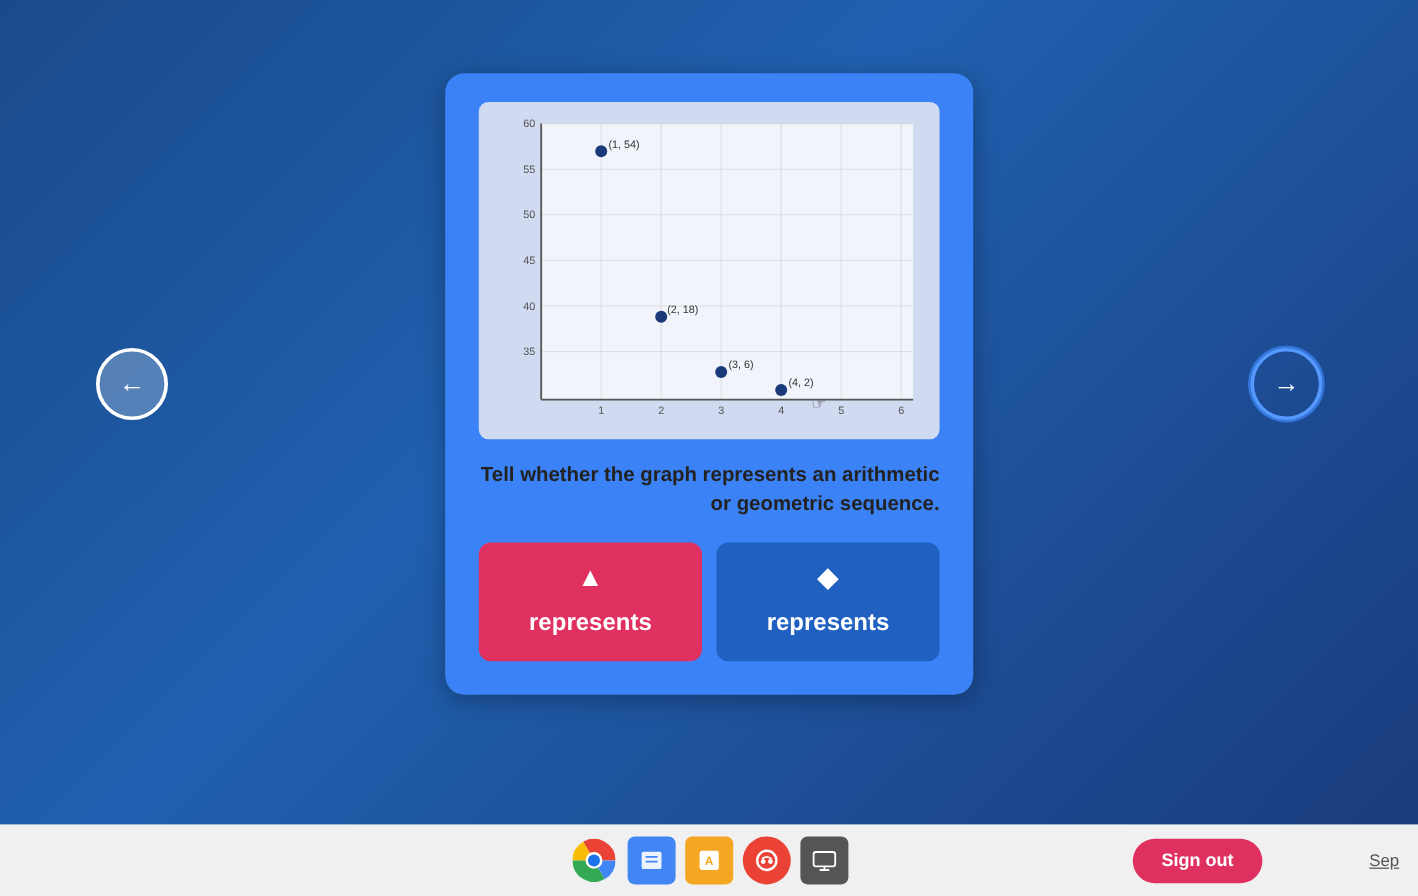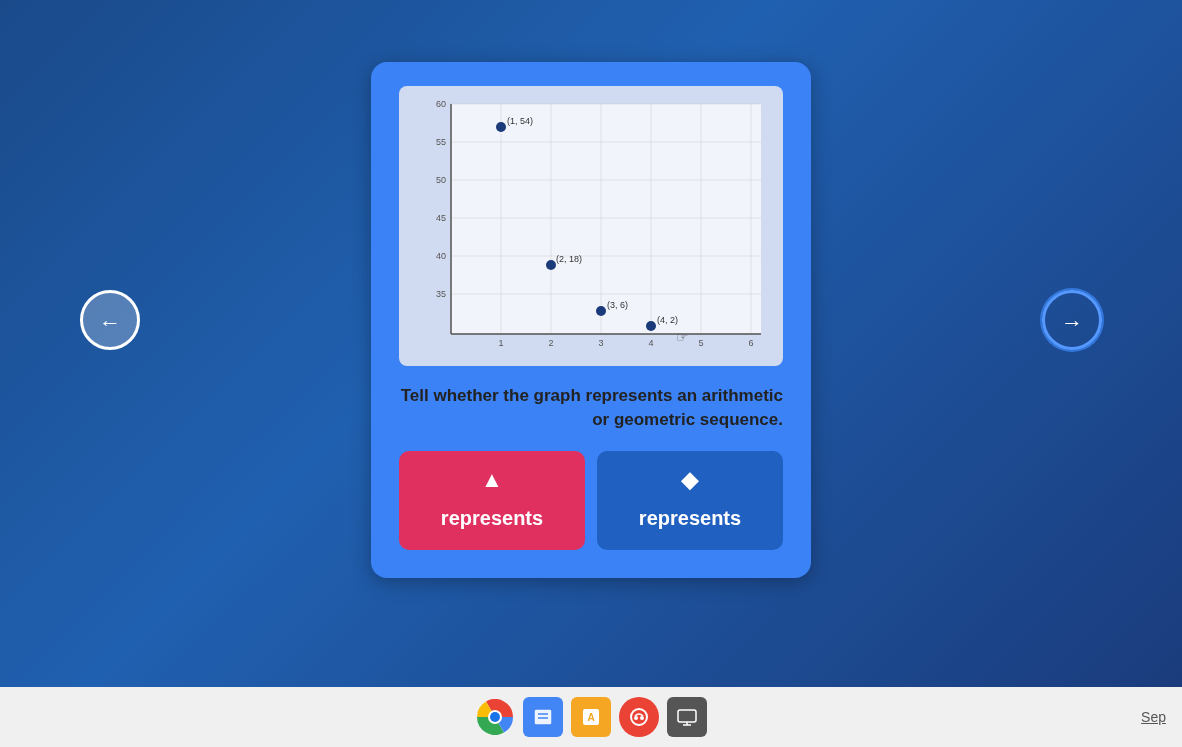--- a/index.html
+++ b/index.html
@@ -310,16 +310,17 @@
 
     <div class="taskbar-icon" style="background:#555;border-radius:6px;">
       <svg width="24" height="24" viewBox="0 0 24 24" fill="white">
         <rect x="3" y="5" width="18" height="12" rx="2" fill="none" stroke="white" stroke-width="1.5"></rect>
         <line x1="12" y1="17" x2="12" y2="20" stroke="white" stroke-width="1.5"></line>
         <line x1="8" y1="20" x2="16" y2="20" stroke="white" stroke-width="1.5"></line>
       </svg>
     </div>
   </div>
 
+  <button class="sign-out-btn">Sign out</button>
 
   <span class="date-text">Sep</span>
 
 </div>
 
 </body></html>

